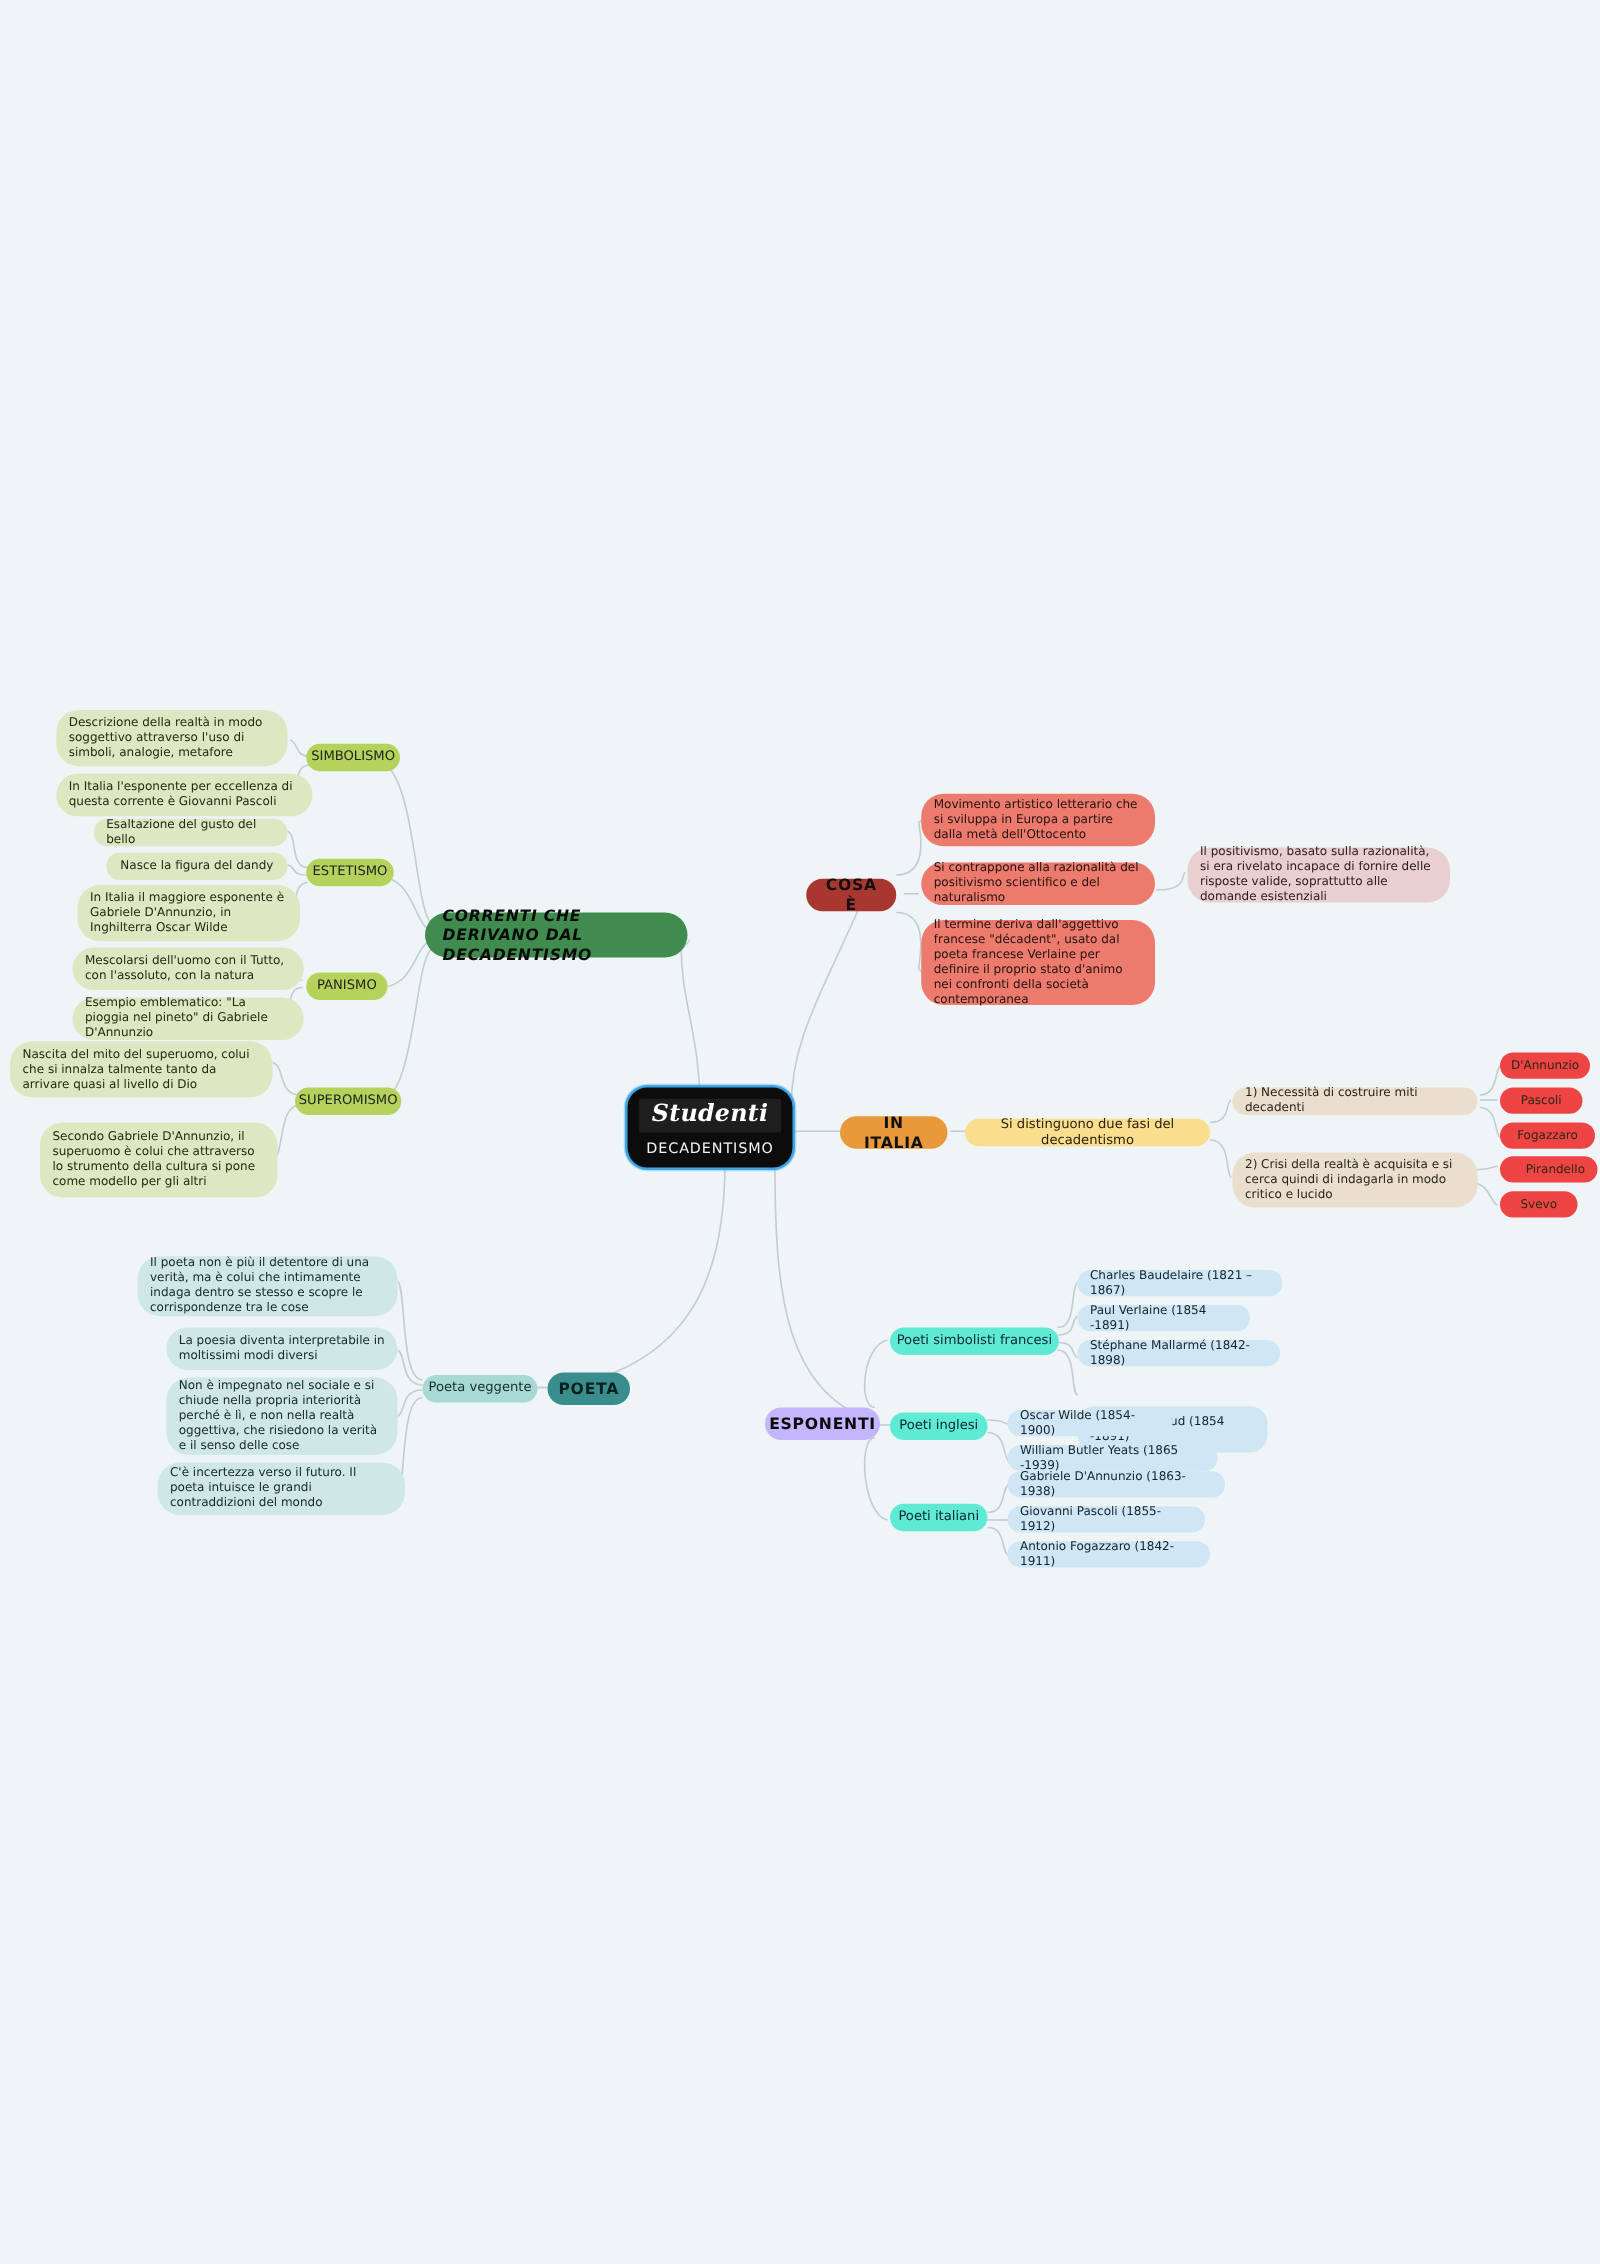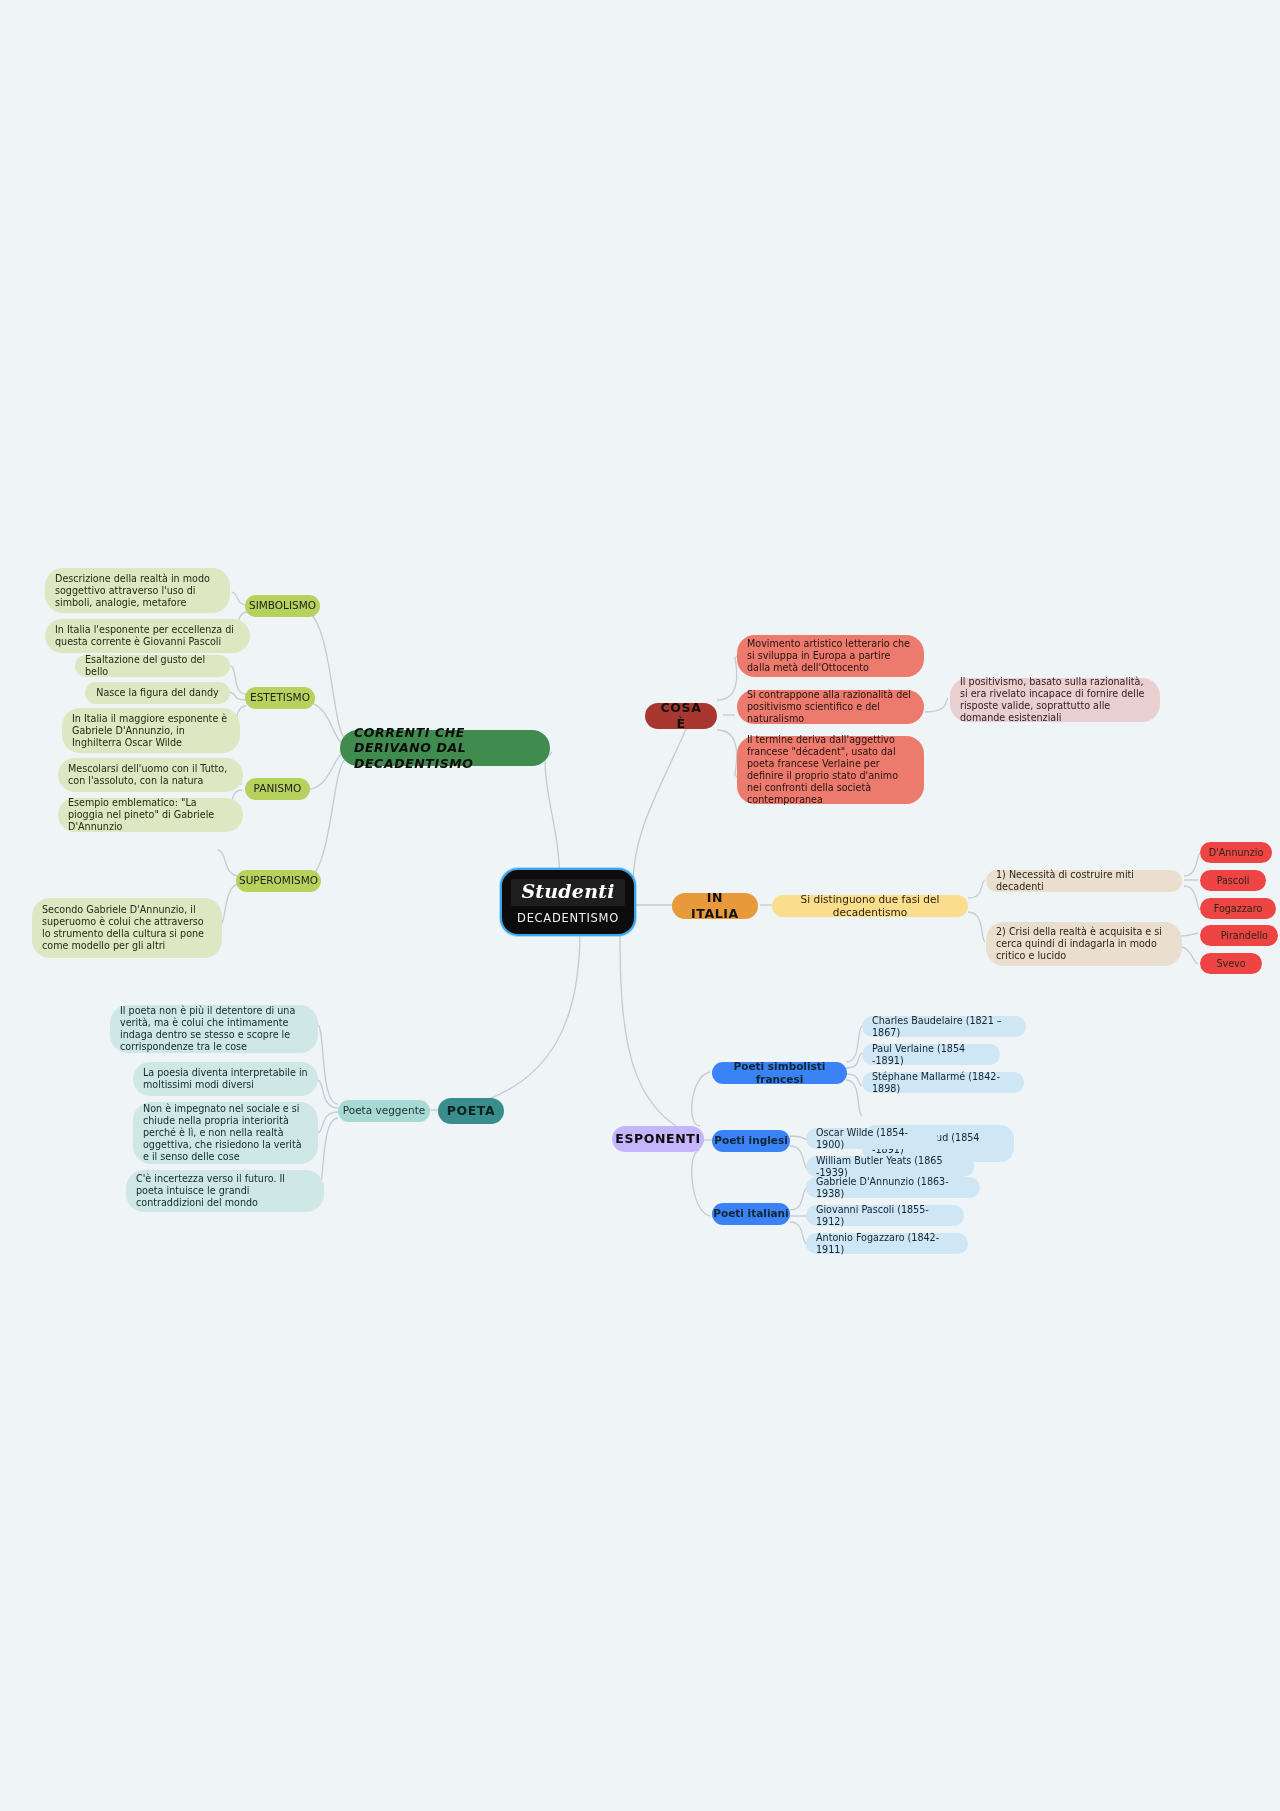--- a/index.html
+++ b/index.html
@@ -70,21 +70,21 @@
 
   
   .sub-pill{
     font-size:10.5px;
     color:#222;
     padding:0 0;
     justify-content:center;
     text-align:center;
   }
   .sub-pill.lime{background:#b5d35c;}
-  .sub-pill.cyan{background:#3b82f6;color:#0d2733;font-weight:bold;}
+  .sub-pill.cyan{background:#5eead4;color:#0d2733;}
   .sub-pill.mint{background:#a8d9d5;color:#17302f;}
   .sub-pill.yellow{background:#fade8e;color:#2b2412;}
 
   
   .leaf{
     font-size:9.6px;
     color:#222;
     padding:6px 10px;
     border-radius:14px;
     align-items:center;
@@ -215,20 +215,23 @@
     <span>In Italia il maggiore esponente è Gabriele D'Annunzio, in Inghilterra Oscar Wilde</span>
   </div>
 
   <div class="node leaf lightgreen multi" style="left:58px;top:758px;width:185px;height:34px;">
     <span>Mescolarsi dell'uomo con il Tutto, con l'assoluto, con la natura</span>
   </div>
   <div class="node leaf lightgreen multi" style="left:58px;top:798px;width:185px;height:34px;">
     <span>Esempio emblematico: "La pioggia nel pineto" di Gabriele D'Annunzio</span>
   </div>
 
+  <div class="node leaf lightgreen multi" style="left:8px;top:833px;width:210px;height:45px;">
+    <span>Nascita del mito del superuomo, colui che si innalza talmente tanto da arrivare quasi al livello di Dio</span>
+  </div>
   <div class="node leaf lightgreen multi" style="left:32px;top:898px;width:190px;height:60px;">
     <span>Secondo Gabriele D'Annunzio, il superuomo è colui che attraverso lo strumento della cultura si pone come modello per gli altri</span>
   </div>
 
   <div class="node branch red" style="left:645px;top:703px;width:72px;height:26px;">
     <span>COSA È</span>
   </div>
 
   <div class="node leaf salmon multi" style="left:737px;top:635px;width:187px;height:42px;">
     <span>Movimento artistico letterario che si sviluppa in Europa a partire dalla metà dell'Ottocento</span>

